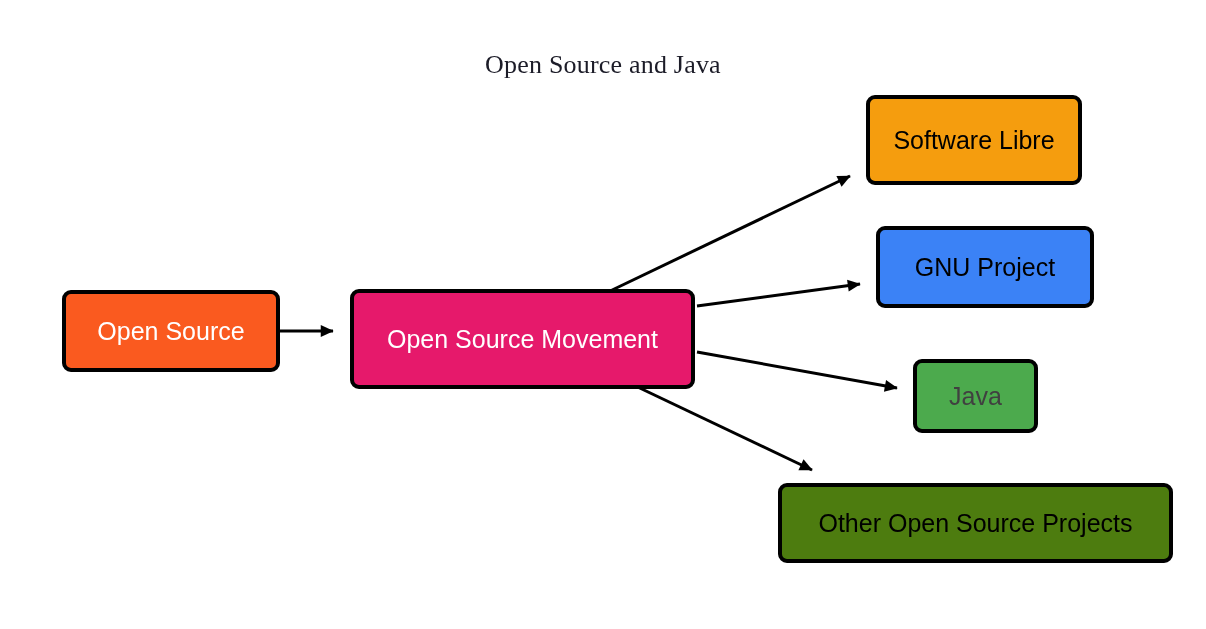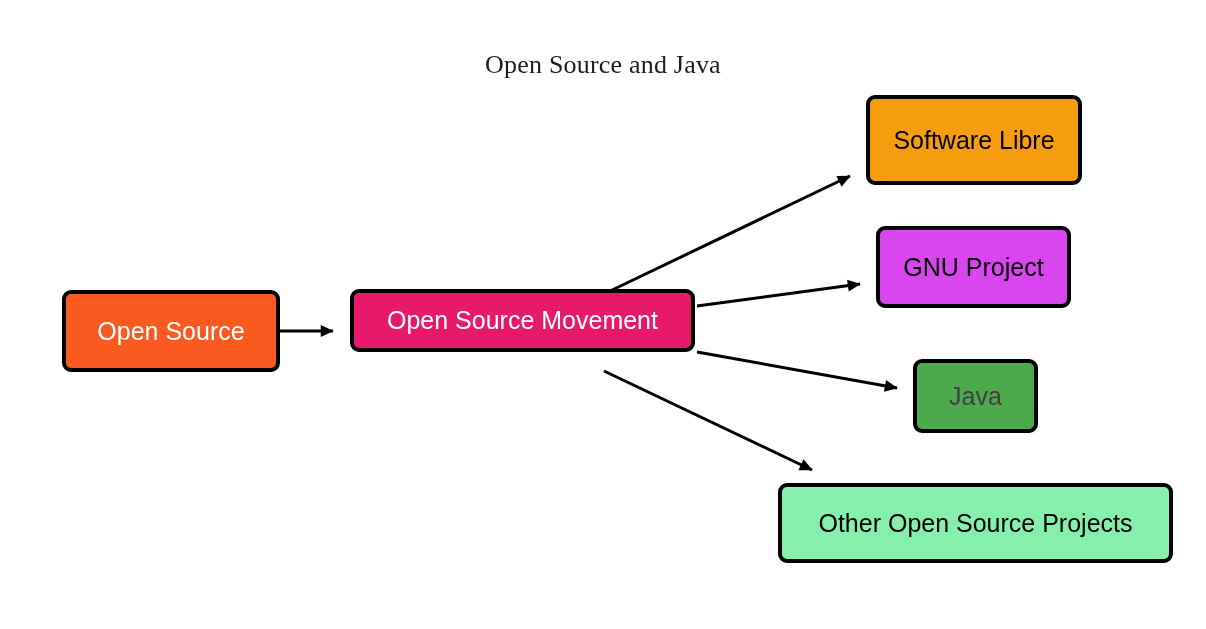--- a/index.html
+++ b/index.html
@@ -55,38 +55,38 @@
   }
   .node-label {
     display: block;
     padding: 0 4px;
   }
   #node-open-source {
     left: 62px;  top: 290px;  width: 218px; height: 82px;
     background: #fa5a1f; color: #ffffff;
   }
   #node-open-source-movement {
-    left: 350px; top: 289px;  width: 345px; height: 63px;
+    left: 350px; top: 289px;  width: 345px; height: 100px;
     background: #e6196b; color: #ffffff;
   }
   #node-software-libre {
     left: 866px; top: 95px;   width: 216px; height: 90px;
     background: #f59d0e; color: #000000;
   }
   #node-gnu-project {
-    left: 876px; top: 226px;  width: 195px; height: 82px;
-    background: #d946ef; color: #000000;
+    left: 876px; top: 226px;  width: 218px; height: 82px;
+    background: #3b82f6; color: #000000;
   }
   #node-java {
     left: 913px; top: 359px;  width: 125px; height: 74px;
     background: #4caa4d; color: #404040;
   }
   #node-other-projects {
     left: 778px; top: 483px;  width: 395px; height: 80px;
-    background: #86efac; color: #000000;
+    background: #4d7c0f; color: #000000;
   }
 </style>
 </head>
 <body>
 
 <div id="canvas">
 
   <div class="graph-title">Open Source and Java</div>
 
   <svg id="diagram-svg" viewBox="0 0 1206 629" xmlns="http://www.w3.org/2000/svg">

